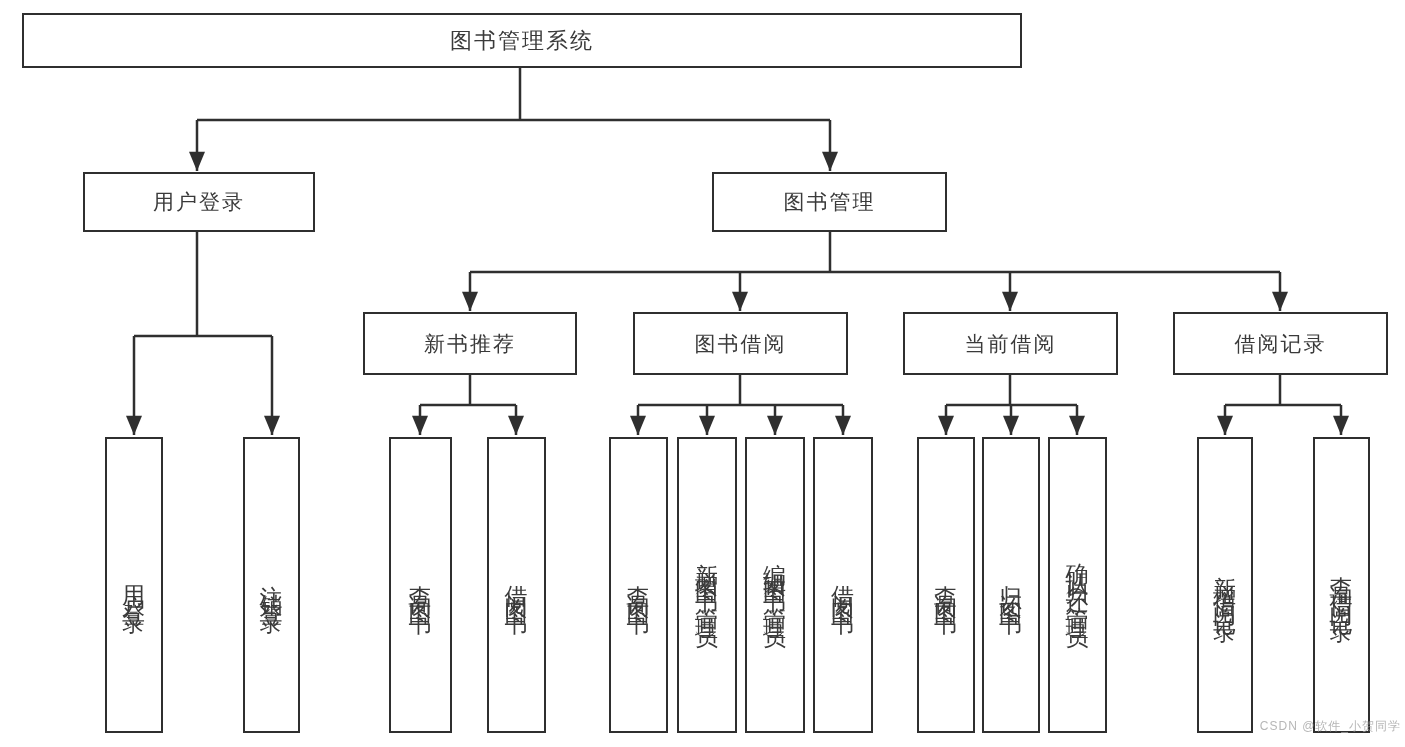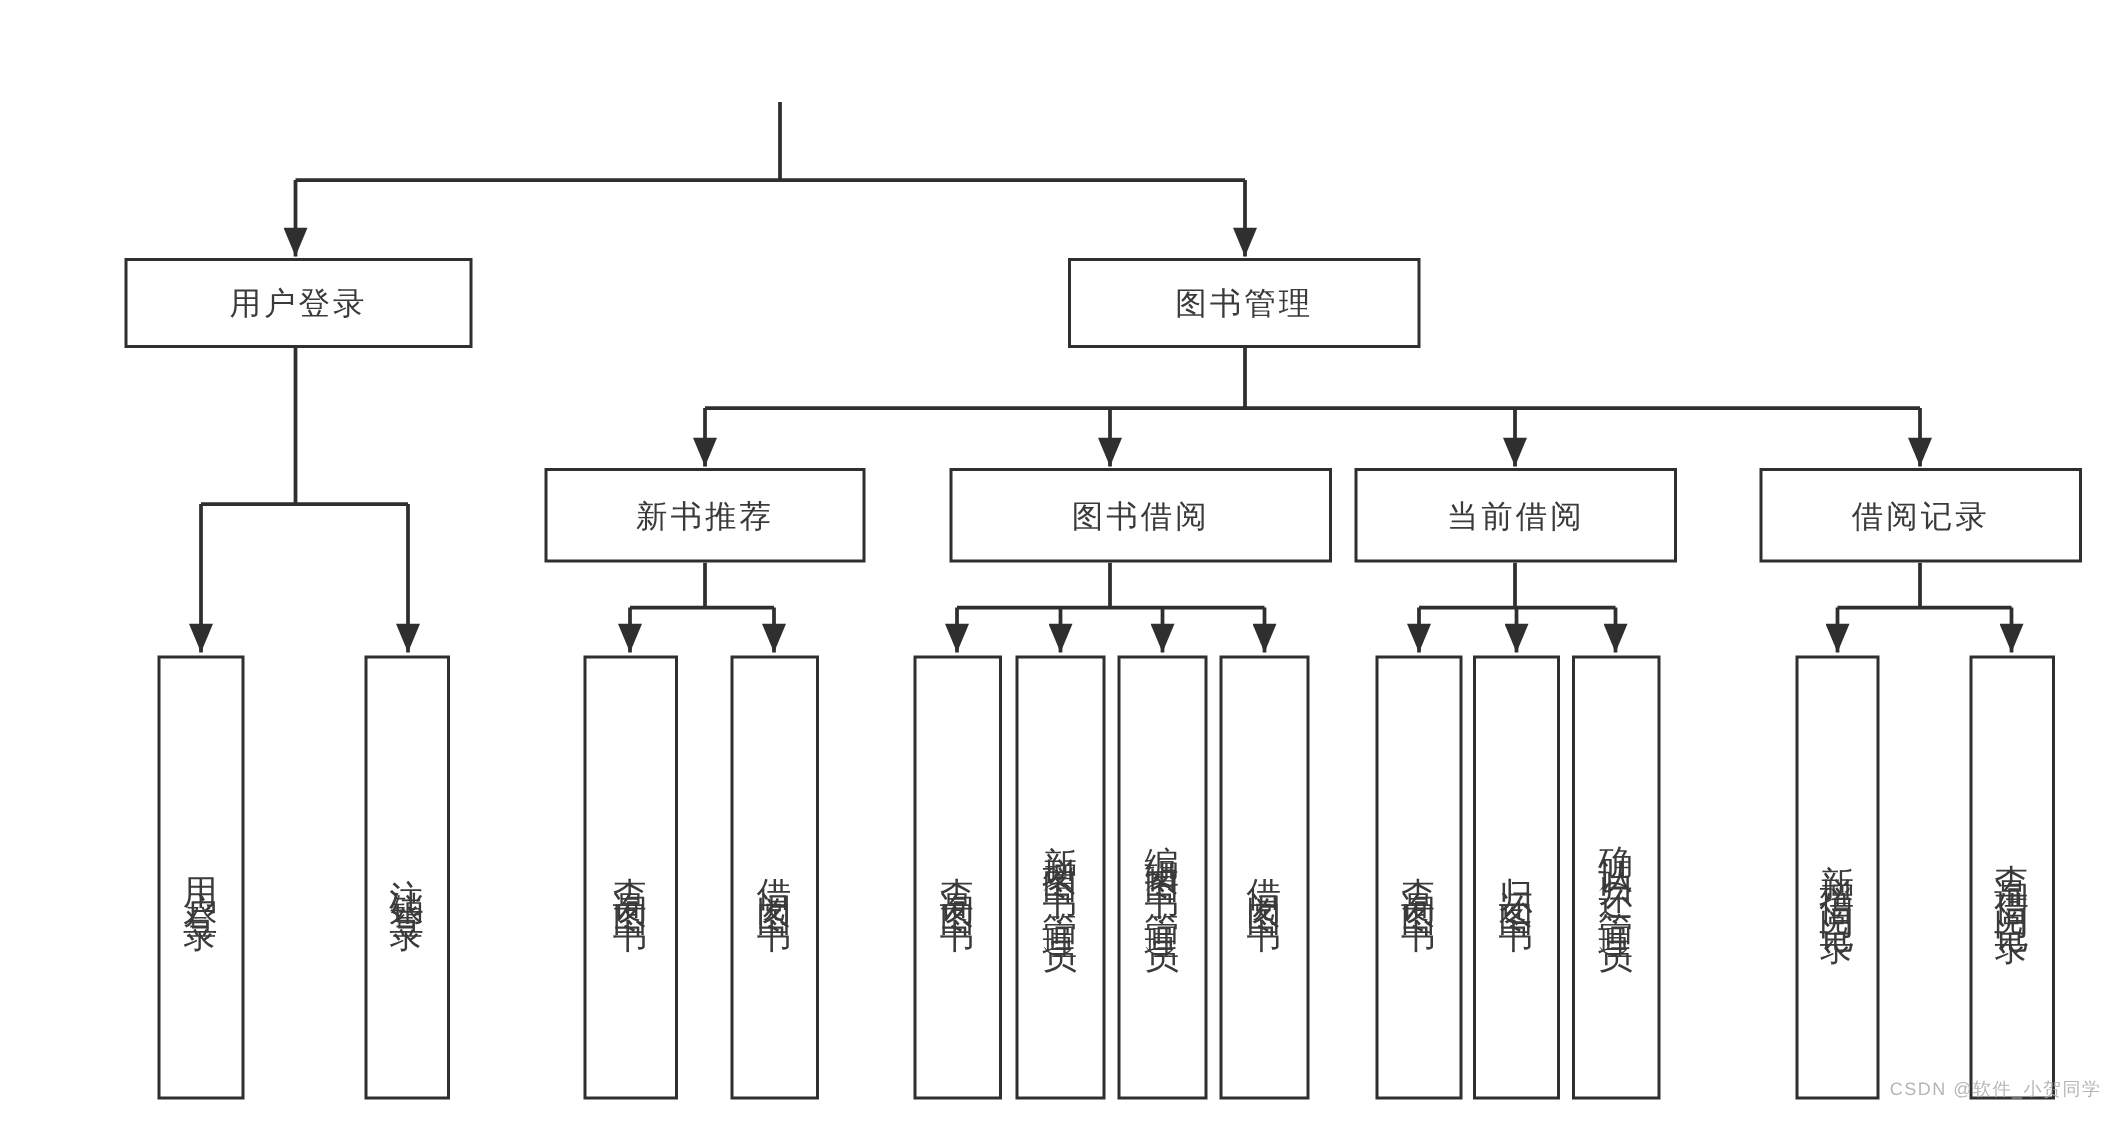--- a/index.html
+++ b/index.html
@@ -75,32 +75,35 @@
         <line x1="843" y1="405" x2="843" y2="435"></line>
         <line x1="946" y1="405" x2="946" y2="435"></line>
         <line x1="1011" y1="405" x2="1011" y2="435"></line>
         <line x1="1077" y1="405" x2="1077" y2="435"></line>
         <line x1="1225" y1="405" x2="1225" y2="435"></line>
         <line x1="1341" y1="405" x2="1341" y2="435"></line>
       </g>
     </g>
   </svg>
 
+  <div class="hbox root-box" style="left:22px;top:13px;width:1000px;height:55px">
+    <span>图书管理系统</span>
+  </div>
 
   <div class="hbox lvl-box" style="left:83px;top:172px;width:232px;height:60px">
     <span>用户登录</span>
   </div>
   <div class="hbox lvl-box" style="left:712px;top:172px;width:235px;height:60px">
     <span>图书管理</span>
   </div>
 
   <div class="hbox lvl-box" style="left:363px;top:312px;width:214px;height:63px">
     <span>新书推荐</span>
   </div>
-  <div class="hbox lvl-box" style="left:633px;top:312px;width:255px;height:63px">
+  <div class="hbox lvl-box" style="left:633px;top:312px;width:215px;height:63px">
     <span>图书借阅</span>
   </div>
   <div class="hbox lvl-box" style="left:903px;top:312px;width:215px;height:63px">
     <span>当前借阅</span>
   </div>
   <div class="hbox lvl-box" style="left:1173px;top:312px;width:215px;height:63px">
     <span>借阅记录</span>
   </div>
 
   <div class="vbox" style="left:105px;width:58px">

